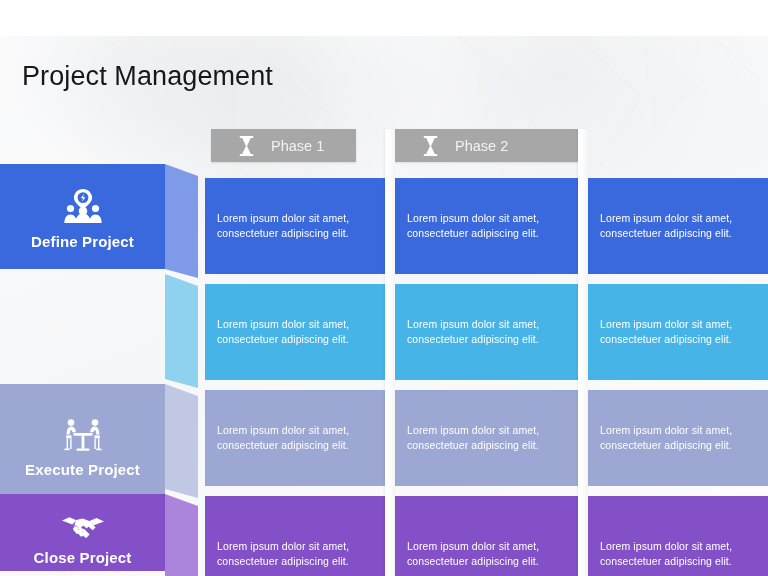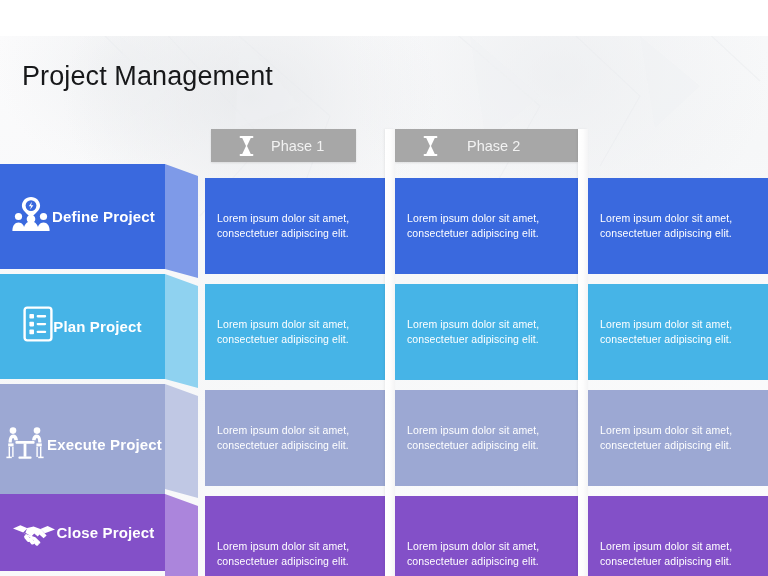--- a/index.html
+++ b/index.html
@@ -75,21 +75,21 @@
     margin-left: 8px;
     white-space: nowrap;
   }
 
   
   .row-label {
     position: absolute;
     left: 0;
     width: 165px;
     display: flex;
-    flex-direction: row;
+    flex-direction: column;
     align-items: center;
     justify-content: center;
     color: #ffffff;
     z-index: 4;
   }
   .row-label .rl-icon {
     height: 40px;
     display: flex;
     align-items: flex-end;
     justify-content: center;
@@ -165,21 +165,21 @@
   <div class="phase-header" style="left:211px; width:145px;">
     <span class="ph-icon">
       <svg width="15" height="20" viewBox="0 0 15 20" xmlns="http://www.w3.org/2000/svg">
         <path d="M1.5 1 H13.5 M1.5 19 H13.5" stroke="#ffffff" stroke-width="1.8" stroke-linecap="round"></path>
         <path d="M3 1.6 L12 1.6 L8 10 L12 18.4 L3 18.4 L7 10 Z" fill="#ffffff"></path>
       </svg>
     </span>
     <span class="ph-label">Phase 1</span>
   </div>
 
-  <div class="phase-header" style="left:395px; width:183px;gap:12px;">
+  <div class="phase-header" style="left:395px; width:183px;">
     <span class="ph-icon">
       <svg width="15" height="20" viewBox="0 0 15 20" xmlns="http://www.w3.org/2000/svg">
         <path d="M1.5 1 H13.5 M1.5 19 H13.5" stroke="#ffffff" stroke-width="1.8" stroke-linecap="round"></path>
         <path d="M3 1.6 L12 1.6 L8 10 L12 18.4 L3 18.4 L7 10 Z" fill="#ffffff"></path>
       </svg>
     </span>
     <span class="ph-label">Phase 2</span>
   </div>
 
 
@@ -208,34 +208,20 @@
   <div class="cell" style="left:205px; top:142px; width:180px; height:96px; background:#3a69de;">
     <span class="cell-text">Lorem ipsum dolor sit amet, consectetuer adipiscing elit.</span>
   </div>
   <div class="cell" style="left:395px; top:142px; width:183px; height:96px; background:#3a69de;">
     <span class="cell-text">Lorem ipsum dolor sit amet, consectetuer adipiscing elit.</span>
   </div>
   <div class="cell" style="left:588px; top:142px; width:180px; height:96px; background:#3a69de;">
     <span class="cell-text">Lorem ipsum dolor sit amet, consectetuer adipiscing elit.</span>
   </div>
 
-  <div class="row-label" style="top:238px; height:105px; background:#46b4e7;">
-    <span class="rl-icon">
-      <svg width="30" height="36" viewBox="0 0 30 36" xmlns="http://www.w3.org/2000/svg">
-        <rect x="1.6" y="1.6" width="26.8" height="32.8" rx="2.6" fill="none" stroke="#ffffff" stroke-width="2.4"></rect>
-        <rect x="6.4" y="8" width="4.6" height="4.6" rx="0.8" fill="#ffffff"></rect>
-        <rect x="6.4" y="15.8" width="4.6" height="4.6" rx="0.8" fill="#ffffff"></rect>
-        <rect x="6.4" y="23.6" width="4.6" height="4.6" rx="0.8" fill="#ffffff"></rect>
-        <rect x="13.6" y="9.1" width="9.6" height="2.3" rx="1.1" fill="#ffffff"></rect>
-        <rect x="13.6" y="16.9" width="9.6" height="2.3" rx="1.1" fill="#ffffff"></rect>
-        <rect x="13.6" y="24.7" width="9.6" height="2.3" rx="1.1" fill="#ffffff"></rect>
-      </svg>
-    </span>
-    <span class="rl-text">Plan Project</span>
-  </div>
   <svg class="row-bevel" style="top:238px; height:114px;" viewBox="0 0 33 114" preserveAspectRatio="none" xmlns="http://www.w3.org/2000/svg">
     <polygon points="0,0 33,12 33,114 0,105" fill="#8fd2f0"></polygon>
   </svg>
 
   <div class="cell" style="left:205px; top:248px; width:180px; height:96px; background:#46b4e7;">
     <span class="cell-text">Lorem ipsum dolor sit amet, consectetuer adipiscing elit.</span>
   </div>
   <div class="cell" style="left:395px; top:248px; width:183px; height:96px; background:#46b4e7;">
     <span class="cell-text">Lorem ipsum dolor sit amet, consectetuer adipiscing elit.</span>
   </div>

